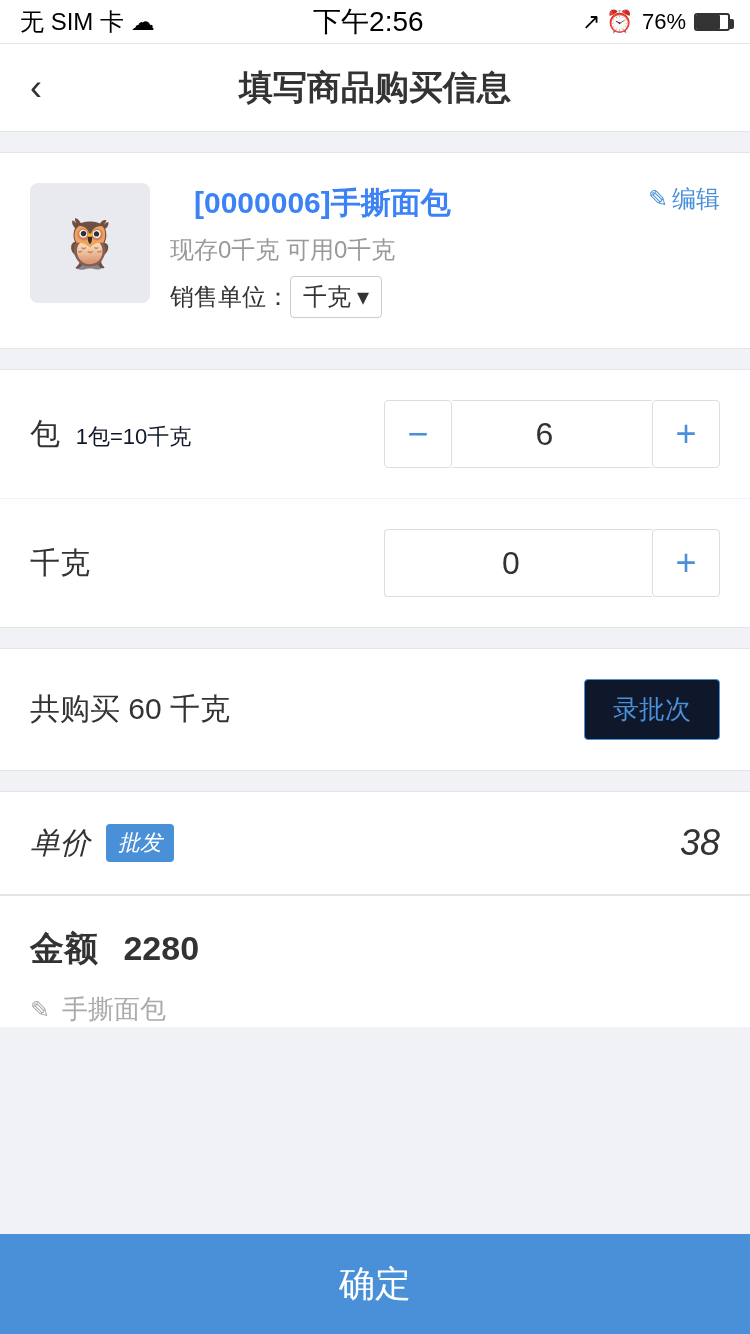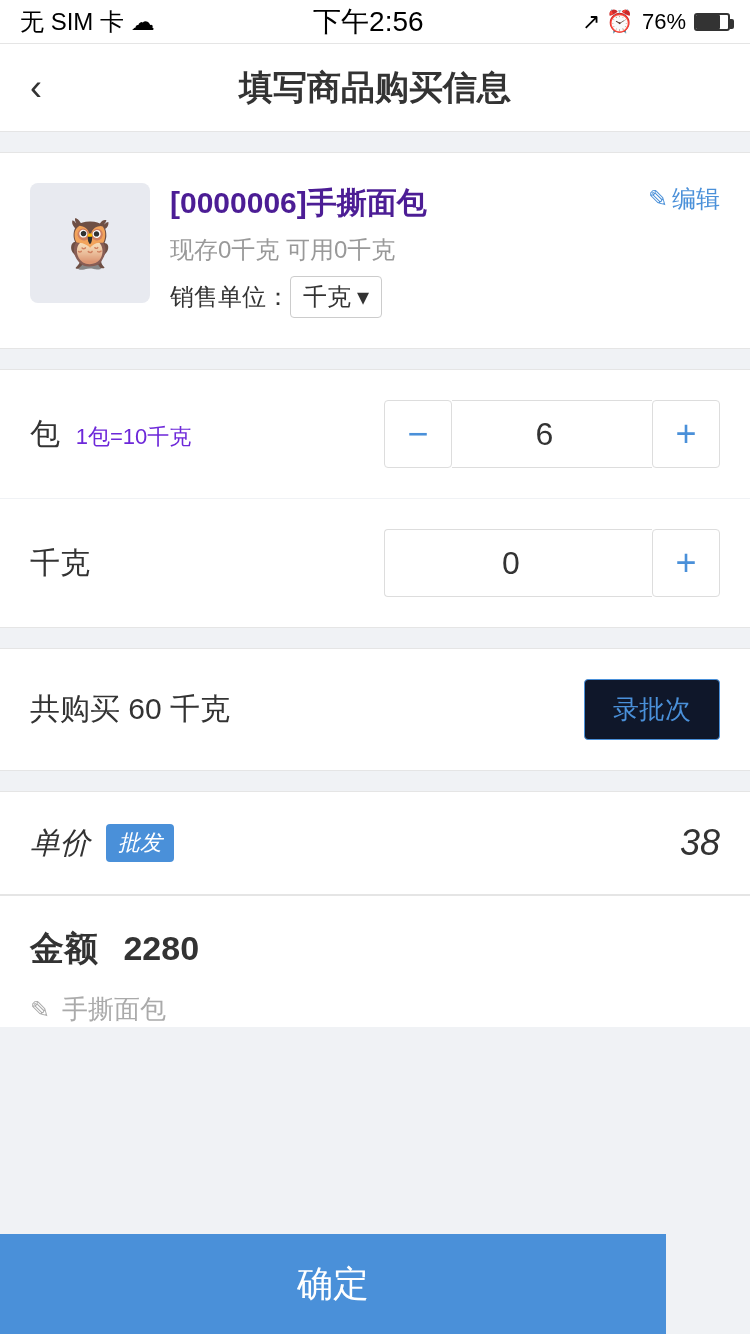--- a/index.html
+++ b/index.html
@@ -75,22 +75,23 @@
       justify-content: center;
       flex-shrink: 0;
     }
     .owl-icon {
       font-size: 48px;
       color: #8899aa;
     }
     .product-name {
       font-size: 30px;
       font-weight: 600;
-      color: #4c1d95;
+      color: #3b82f6;
       margin-bottom: 10px;
+      margin-left: 24px;
     }
     .product-stock {
       font-size: 24px;
       color: #999;
       margin-bottom: 10px;
     }
     .product-unit {
       font-size: 24px;
       color: #333;
       display: flex;
@@ -129,21 +130,21 @@
       padding: 30px 30px;
       border-bottom: 1px solid #f0f2f5;
     }
     .quantity-row:last-child { border-bottom: none; }
     .quantity-label {
       font-size: 30px;
       color: #333;
     }
     .quantity-sub {
       font-size: 22px;
-      color: #6d28d9;
+      color: #0f172a;
       margin-left: 8px;
     }
     .quantity-controls {
       display: flex;
       align-items: center;
     }
     .qty-btn {
       width: 68px;
       height: 68px;
       border: 1px solid #ddd;
@@ -267,21 +268,21 @@
       font-size: 26px;
       color: #aaa;
     }
     .pencil-icon { font-size: 24px; color: #aaa; }
 
     
     .confirm-btn {
       position: fixed;
       bottom: 0;
       left: 0;
-      width: 666px;
+      width: 750px;
       height: 100px;
       background: #4a90d9;
       display: flex;
       align-items: center;
       justify-content: center;
       font-size: 36px;
       color: #fff;
       font-weight: 500;
       cursor: pointer;
       border: none;

